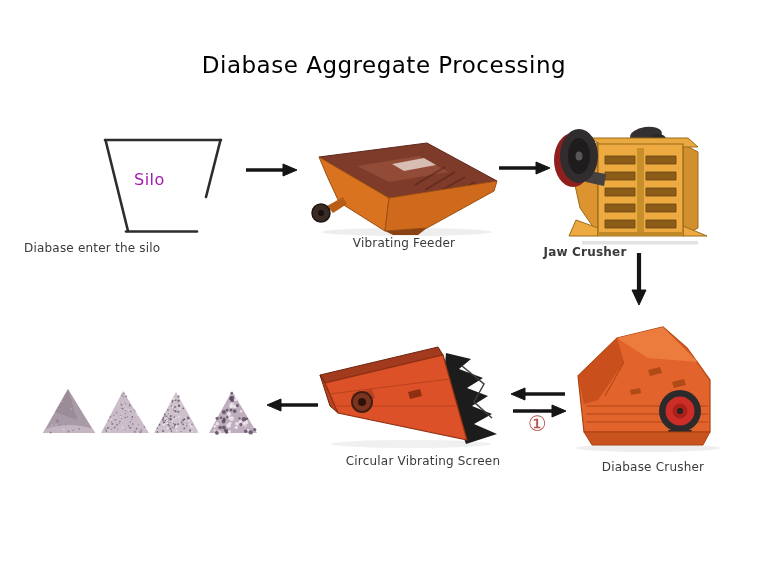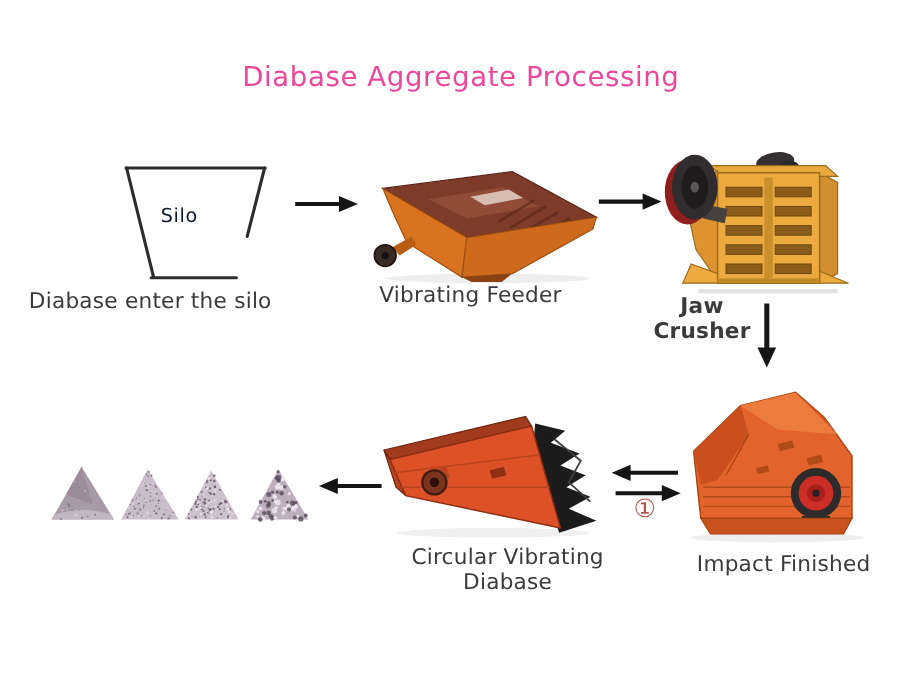--- a/index.html
+++ b/index.html
@@ -3,26 +3,26 @@
 <meta charset="utf-8">
 <style>
   html,body{margin:0;padding:0;background:#ffffff;}
   #stage{
     position:relative;width:768px;height:576px;background:#ffffff;overflow:hidden;
     font-family:"DejaVu Sans","Liberation Sans",sans-serif;color:#333;
   }
   .abs{position:absolute;}
   #title{
     left:0;right:0;top:52px;text-align:center;
-    font-size:23px;letter-spacing:.5px;color:#ec4899;
+    font-size:23px;letter-spacing:.5px;color:#000000;
   }
-  .caption{font-size:18px;color:#3a3a3a;letter-spacing:.2px;text-align:center;}
-  #silo-label{left:134px;top:170px;font-size:16px;color:#0f172a;letter-spacing:.5px;}
+  .caption{font-size:12px;color:#3a3a3a;letter-spacing:.2px;text-align:center;}
+  #silo-label{left:134px;top:170px;font-size:16px;color:#a21caf;letter-spacing:.5px;}
   #silo-caption{left:24px;top:241px;text-align:left;}
-  #feeder-caption{left:292px;top:236px;width:200px;}
+  #feeder-caption{left:304px;top:236px;width:200px;}
   #jaw-caption{left:524px;top:245px;width:122px;font-weight:bold;}
   #impact-caption{left:577px;top:460px;width:152px;}
   #screen-caption{left:322px;top:454px;width:202px;}
   #stones-caption{left:76px;top:467px;width:162px;}
   #recirc-marker{left:528px;top:414px;font-size:21px;color:#b5524c;line-height:1;}
   #arrow-layer{left:0;top:0;pointer-events:none;}
   svg{display:block;}
 </style>
 </head>
 <body>
@@ -132,21 +132,21 @@
 
       <polygon points="108,112 132,112 128,122 112,122" fill="#2c2a2b"></polygon>
       <circle cx="120" cy="93" r="21" fill="#2d2a2c"></circle>
       <circle cx="120" cy="93" r="14.5" fill="#cc2d26"></circle>
       <circle cx="120" cy="93" r="7.5" fill="#a82019"></circle>
       <circle cx="120" cy="93" r="3" fill="#222222"></circle>
 
       <polygon points="24,114 150,114 143,127 32,127" fill="#c8531e" stroke="#a84312" stroke-width="1"></polygon>
     </g>
   </svg>
-  <div id="impact-caption" class="abs caption">Impact Finished</div>
+  <div id="impact-caption" class="abs caption">Diabase Crusher</div>
 
   <svg class="abs" style="left:316px;top:346px;" width="200" height="104" viewBox="0 0 200 104">
     <g>
       <ellipse cx="95" cy="98" rx="80" ry="4" fill="#f0f0f0"></ellipse>
 
       <polygon points="130,7 155,13 143,23 167,32 151,42 172,50 156,60 176,68 158,78 181,88 150,98 137,62 128,28" fill="#1c1c1c"></polygon>
       <polyline points="146,20 168,38 158,56 176,72" fill="none" stroke="#3d3d3d" stroke-width="1.5"></polyline>
 
       <polygon points="4,29 122,1 127,9 9,37" fill="#a23a1e" stroke="#6e2410" stroke-width="1"></polygon>
 
@@ -158,21 +158,21 @@
         <line x1="18" y1="60" x2="142" y2="60"></line>
       </g>
 
       <polygon points="36,48 56,43 59,52 42,58" fill="#b8431f"></polygon>
       <circle cx="46" cy="56" r="10" fill="#7a3420" stroke="#441d10" stroke-width="2"></circle>
       <circle cx="46" cy="56" r="4" fill="#2e1208"></circle>
 
       <polygon points="92,46 104,43 106,50 94,53" fill="#8e2f12"></polygon>
     </g>
   </svg>
-  <div id="screen-caption" class="abs caption">Circular Vibrating Diabase</div>
+  <div id="screen-caption" class="abs caption">Circular Vibrating Screen</div>
 
   <svg class="abs" style="left:33px;top:382px;" width="232" height="56" viewBox="0 0 232 56">
     <g>
       <polygon points="35,7 10,51 62,51" fill="#a89aa6"></polygon>
       <path d="M12,47 Q36,39 60,47 L62,51 L10,51 Z" fill="#c6b9c4" opacity="0.9"></path>
       <polygon points="35,7 22,30 44,38 35,7" fill="#93848f" opacity="0.6"></polygon>
     <circle cx="35.5" cy="49.2" r="0.8" fill="#7d6c7c" opacity="0.8"></circle>
         <circle cx="43.7" cy="33.9" r="0.5" fill="#7d6c7c" opacity="0.8"></circle>
         <circle cx="40.0" cy="48.4" r="0.7" fill="#7d6c7c" opacity="0.8"></circle>
         <circle cx="29.4" cy="47.0" r="0.8" fill="#d9cdd7" opacity="0.8"></circle>

